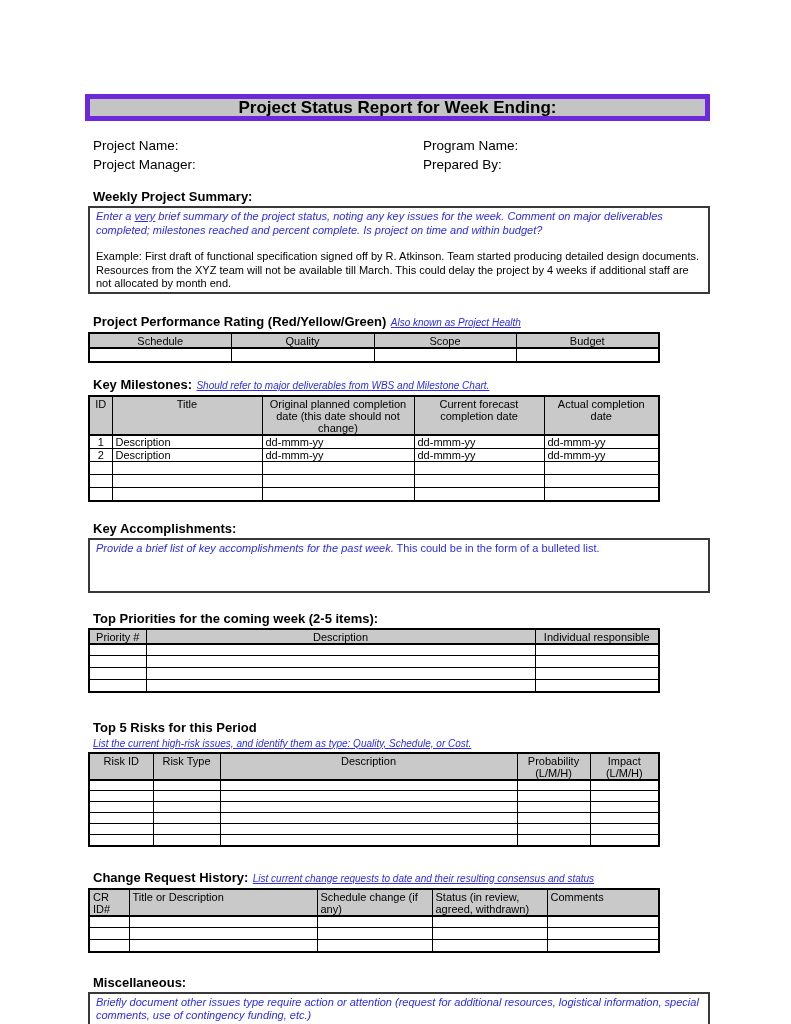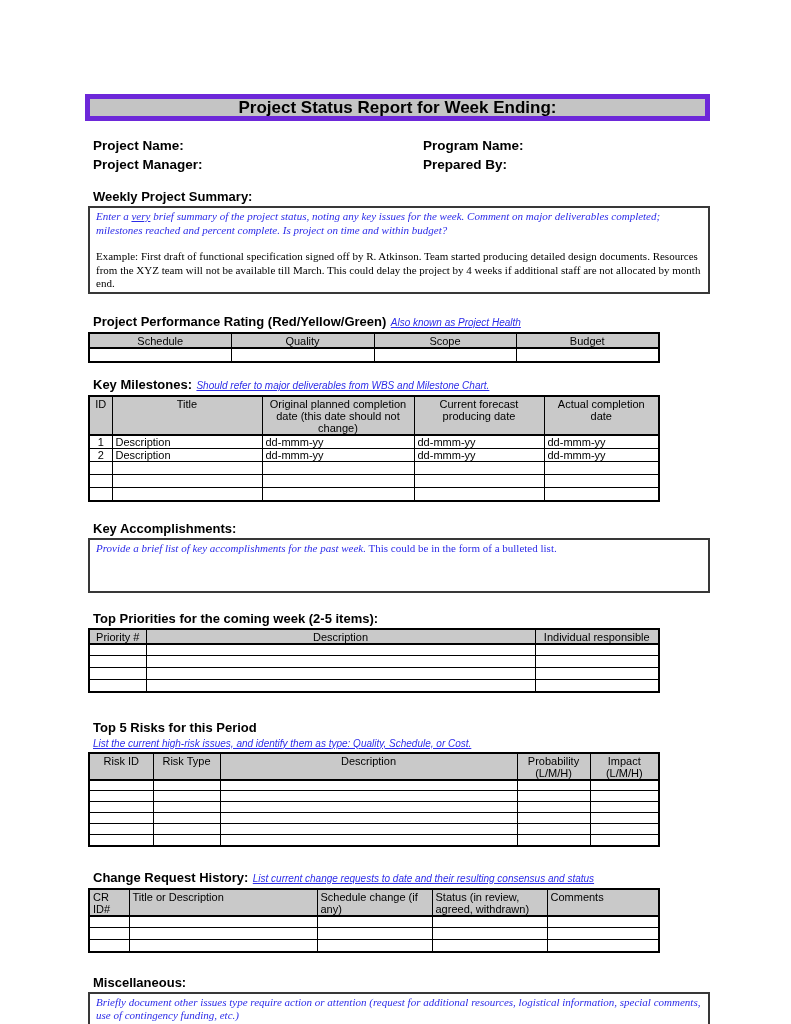--- a/index.html
+++ b/index.html
@@ -14,36 +14,36 @@
   .titlebar {
     height:27px; background:var(--titlebar-gray,#c4c4c4);
     border:5px solid #6d28d9;
     display:flex; align-items:center; justify-content:center;
     font-weight:700; font-size:17px;
   }
 
   .info-grid {
     display:grid; grid-template-columns:330px auto;
     margin:15px 0 0 8px;
-    font-weight:700; font-size:13.5px; line-height:19px;
+    font-weight:400; font-size:13.5px; line-height:19px;
   }
 
   .heading { font-weight:700; font-size:13px; display:inline; }
   .heading-row { margin-left:8px; line-height:15px; }
   .note-blue {
     color:var(--instruction-blue,#2b2be8);
     font-style:italic; font-size:10px; font-weight:400;text-decoration:underline;
   }
   .note-line { margin-left:8px; line-height:13px; }
 
   .box {
     border:2px solid #383838; margin:2px 0 0 3px; width:622px;
     padding:2px 6px 3px 6px; font-size:11px; line-height:13.5px;
   }
-  .box p { margin:0;font-family:Liberation Serif, serif; }
+  .box p { margin:0; }
   .blue { color:var(--instruction-blue,#2b2be8); }
   .italic { font-style:italic; }
   .u { text-decoration:underline; }
   .gap { height:13px; }
 
   table.tbl {
     border-collapse:collapse; table-layout:fixed;
     margin:2px 0 0 3px; font-size:11px; line-height:12px;
     border:2px solid #000;
   }
@@ -144,21 +144,21 @@
           <col style="width:150px">
           <col style="width:152px">
           <col style="width:130px">
           <col style="width:115px">
         </colgroup>
       <thead>
         <tr>
           <th>ID</th>
           <th>Title</th>
           <th>Original planned completion date (this date should not change)</th>
-          <th>Current forecast producing date</th>
+          <th>Current forecast completion date</th>
           <th>Actual completion date</th>
         </tr>
       </thead>
       <tbody>
         <tr>
           <td class="ctr">1</td>
           <td>Description</td>
           <td>dd-mmm-yy</td>
           <td>dd-mmm-yy</td>
           <td>dd-mmm-yy</td>

